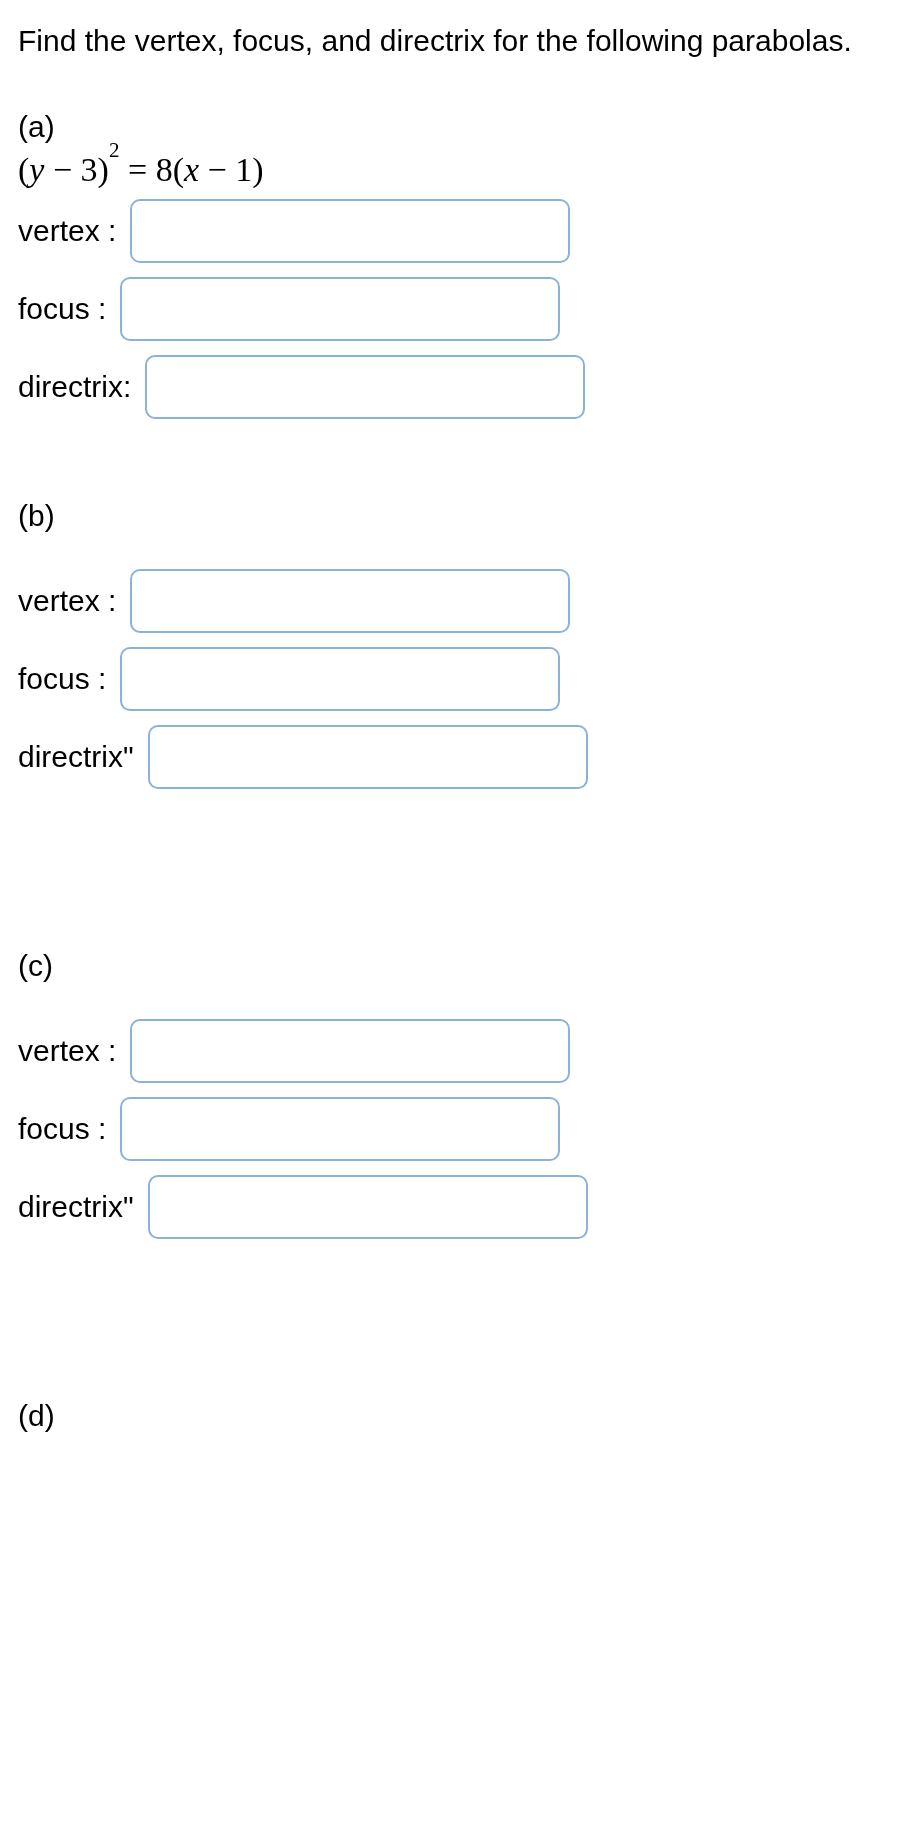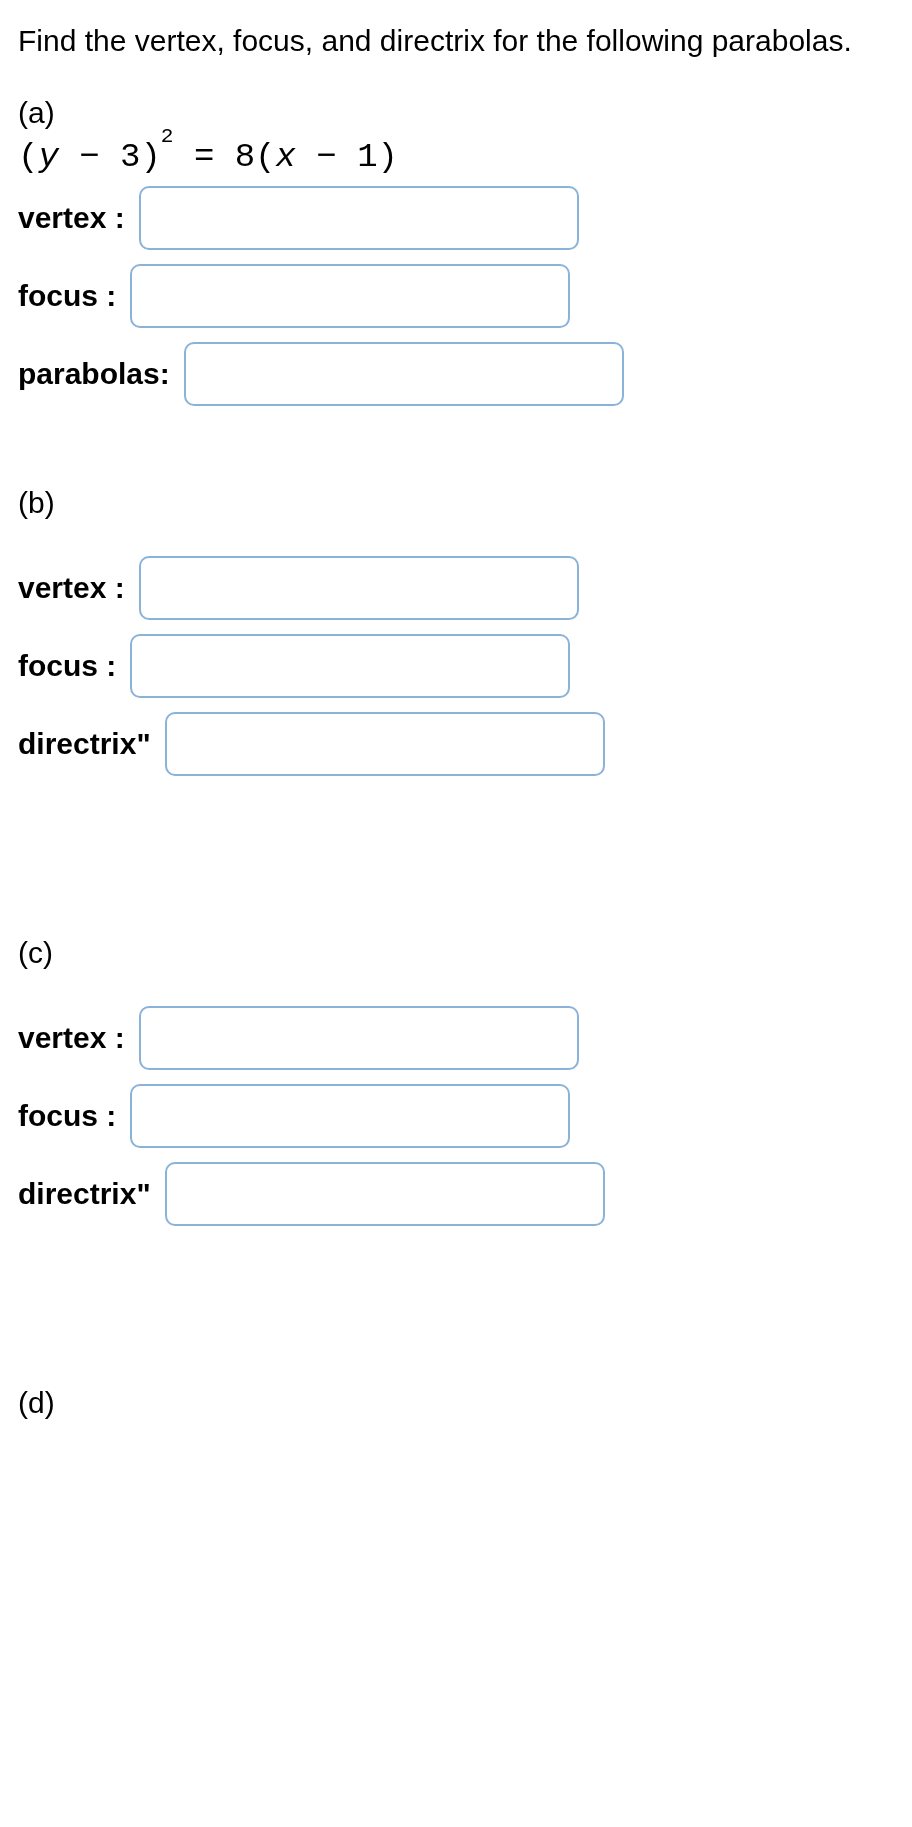--- a/index.html
+++ b/index.html
@@ -7,45 +7,44 @@
     margin: 0;
     padding: 20px 18px;
     font-family: Verdana, Geneva, sans-serif;
     font-size: 30px;
     color: #000;
     background: #fff;
     width: 912px;
   }
   .intro {
     line-height: 1.4;
-    margin-bottom: 34px;
+    margin-bottom: 48px;
   }
   .part {
     margin-bottom: 80px;
   }
   .part-label {
     margin-bottom: 6px;
   }
   .equation {
-    font-family: Liberation Mono, monospace;
+    font-family: Liberation Serif, serif;
     font-size: 34px;
     margin-bottom: 10px;
     white-space: nowrap;
   }
   .equation .math-italic { font-style: italic; }
   .equation sup { font-size: 0.62em; position: relative; top: -0.55em; }
   .row {
     display: flex;
     align-items: center;
     margin-bottom: 14px;
   }
   .row-label {
     margin-right: 14px;
     white-space: nowrap;
-    font-weight: bold;
   }
   .input-box {
     width: 440px;
     height: 64px;
     border: 2px solid #8bb3d9;
     border-radius: 10px;
     background: #fff;
     font-size: 28px;
     padding: 4px 10px;
   }
@@ -61,21 +60,21 @@
   <div class="equation">(<span class="math-italic">y</span> − 3)<sup>2</sup> = 8(<span class="math-italic">x</span> − 1)</div>
   <div class="row">
     <span class="row-label">vertex :</span>
     <input class="input-box" type="text" style="">
   </div>
   <div class="row">
     <span class="row-label">focus :</span>
     <input class="input-box" type="text" style="">
   </div>
   <div class="row">
-    <span class="row-label">parabolas:</span>
+    <span class="row-label">directrix:</span>
     <input class="input-box" type="text" style="">
   </div>
 </div>
 
 <div class="part">
   <div class="part-label">(b)</div>
   <div style="height:30px"></div>
   <div class="row">
     <span class="row-label">vertex :</span>
     <input class="input-box" type="text" style="">

